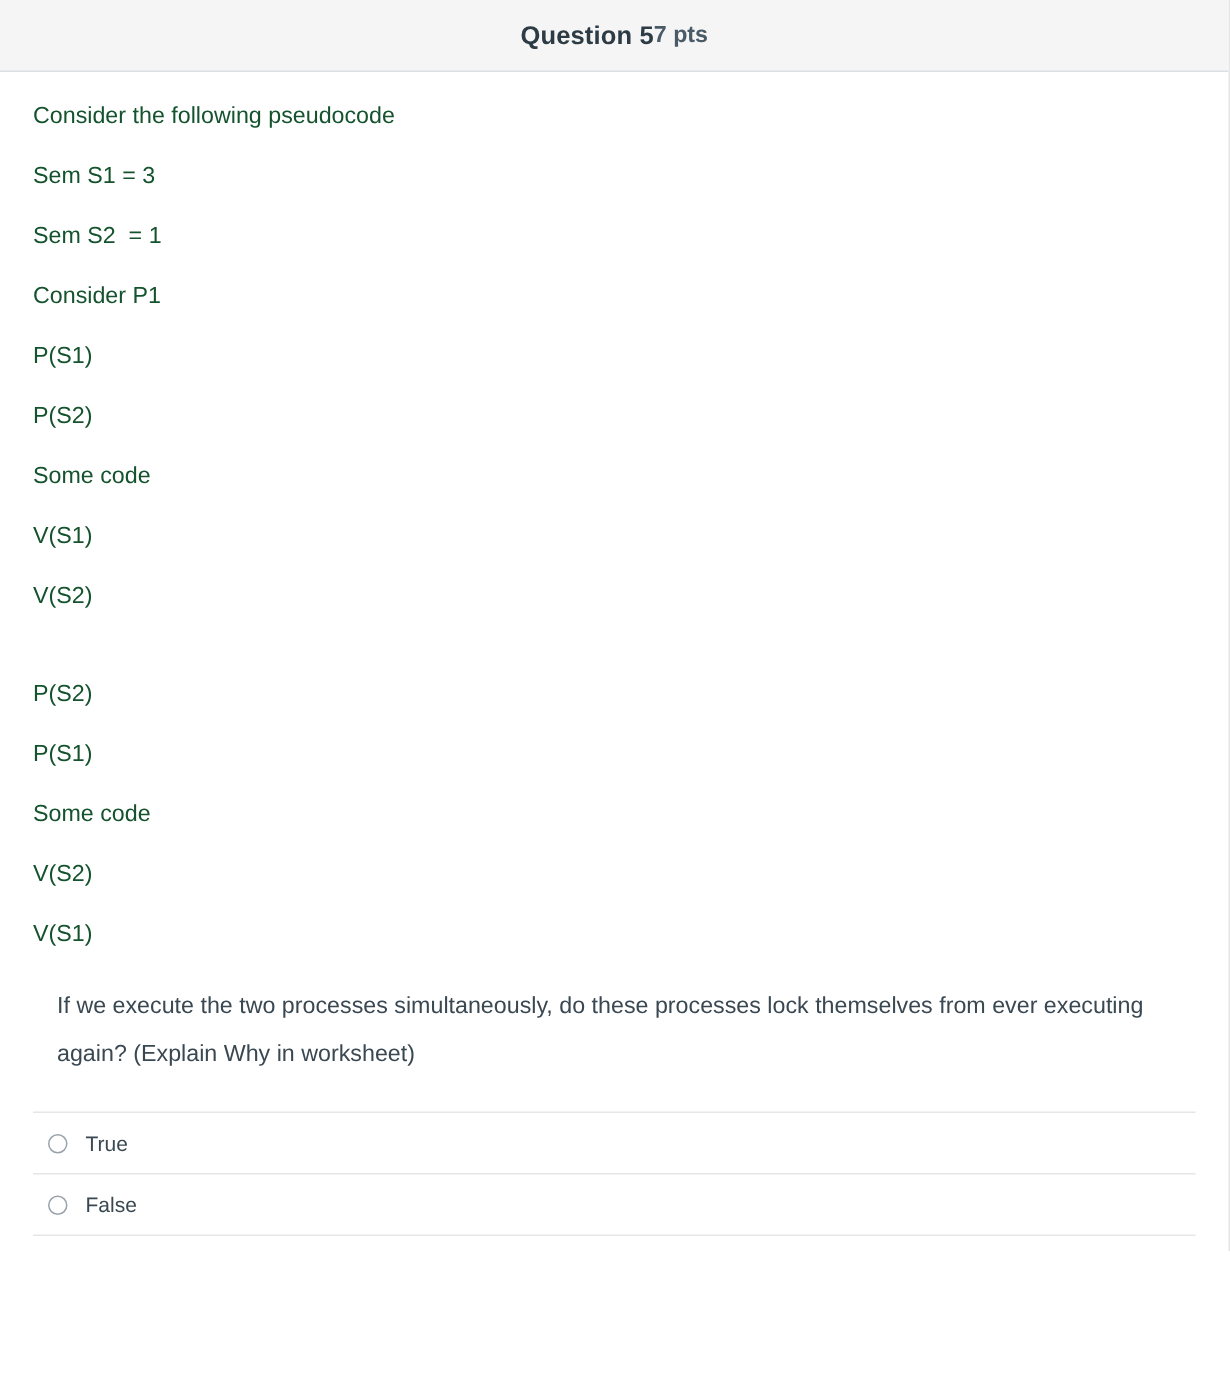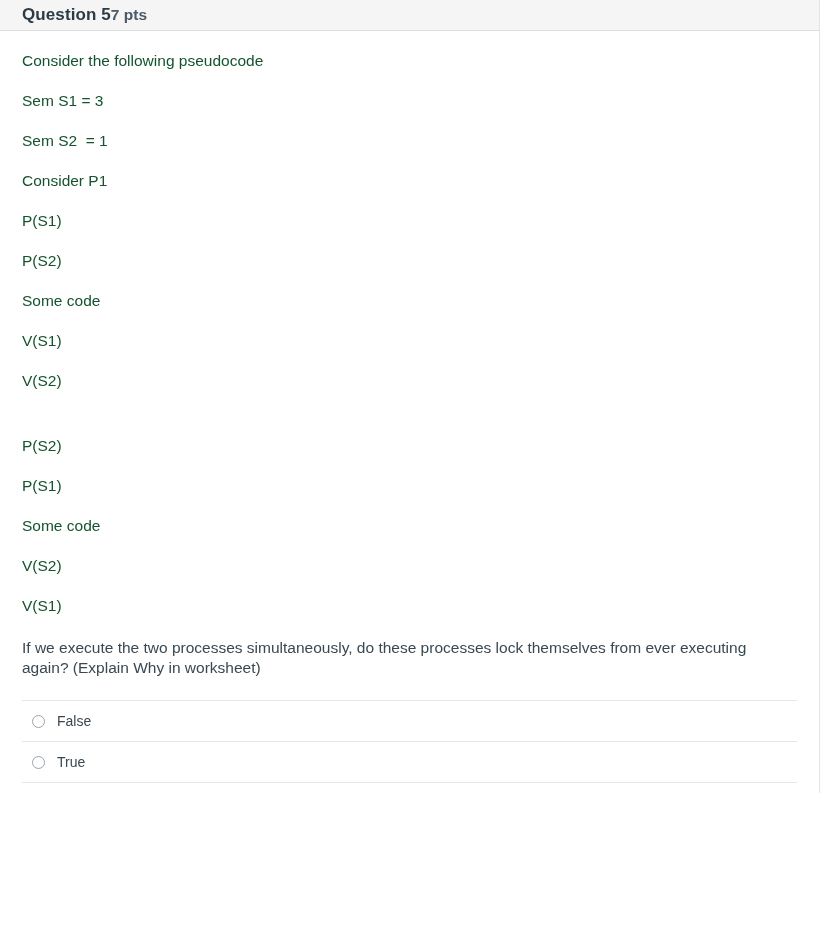--- a/index.html
+++ b/index.html
@@ -16,25 +16,25 @@
   }
   .question-card {
     width: 820px;
     box-sizing: border-box;
     background: #ffffff;
     border-right: 1px solid #e3e5e7;
   }
   .question-header {
     background: #f5f5f5;
     border-bottom: 1px solid #dcdfe2;
-    height: 31px;
+    height: 48px;
     box-sizing: border-box;
     display: flex;
     align-items: center;
-    justify-content: flex-start;
+    justify-content: center;
     padding: 0 22px 0 22px;
   }
   .question-title {
     font-size: 17px;
     font-weight: bold;
     color: #2d3b45;
     letter-spacing: 0.1px;
   }
   .question-points {
     font-size: 15.5px;
@@ -50,23 +50,23 @@
     color: #14532d;
     margin: 0 0 24.5px 0;
     white-space: pre-wrap;
   }
   .q-line.blank {
     height: 1px;
     margin-bottom: 24px;
   }
   .q-prompt {
     font-size: 15.5px;
-    line-height: 20px;
+    line-height: 32px;
     color: #3a4852;
-    margin: 0;
+    margin: 16px;
     max-width: 760px;
   }
   .answers {
     margin-top: 22px;
     border-top: 1px solid #e4e6e8;
   }
   .answer-row {
     display: flex;
     align-items: center;
     height: 41px;
@@ -119,23 +119,23 @@
     <p class="q-line">P(S1)</p>
     <p class="q-line">Some code</p>
     <p class="q-line">V(S2)</p>
     <p class="q-line">V(S1)</p>
 
     <p class="q-prompt">If we execute the two processes simultaneously, do these processes lock themselves from ever executing again? (Explain Why in worksheet)</p>
 
     <div class="answers">
       <div class="answer-row">
         <span class="radio"></span>
-        <span class="answer-label">False</span>
+        <span class="answer-label">True</span>
       </div>
       <div class="answer-row">
         <span class="radio"></span>
-        <span class="answer-label">True</span>
+        <span class="answer-label">False</span>
       </div>
     </div>
 
     <div class="spacer-bottom"></div>
   </div>
 </div>
 
 </body></html>

